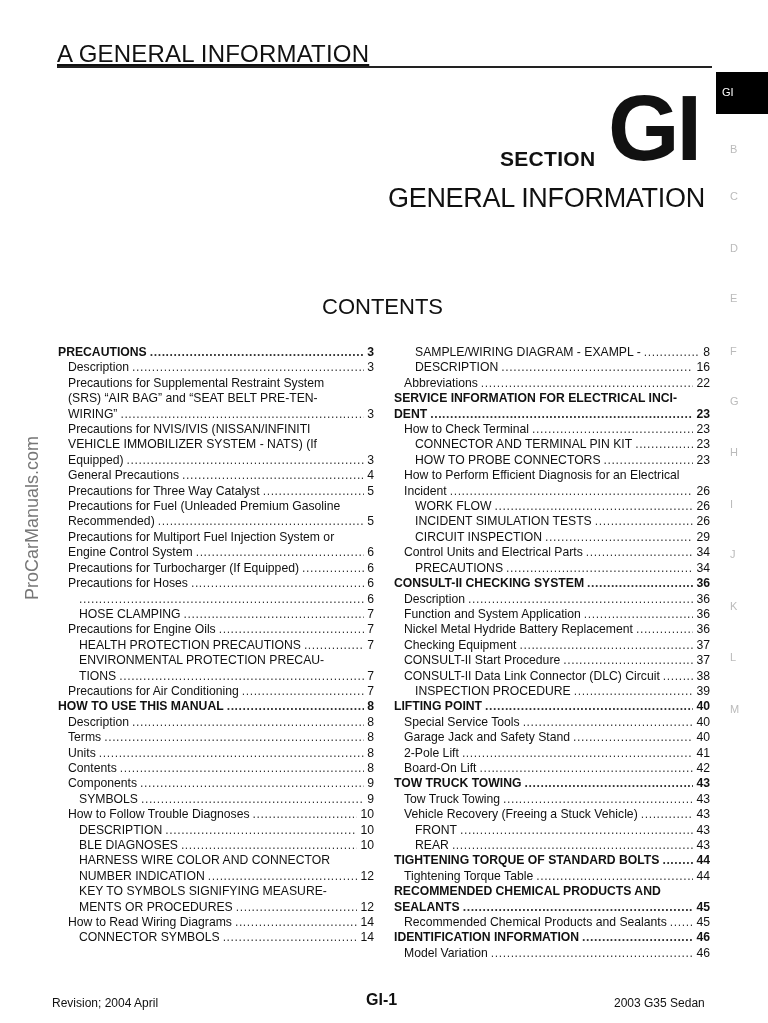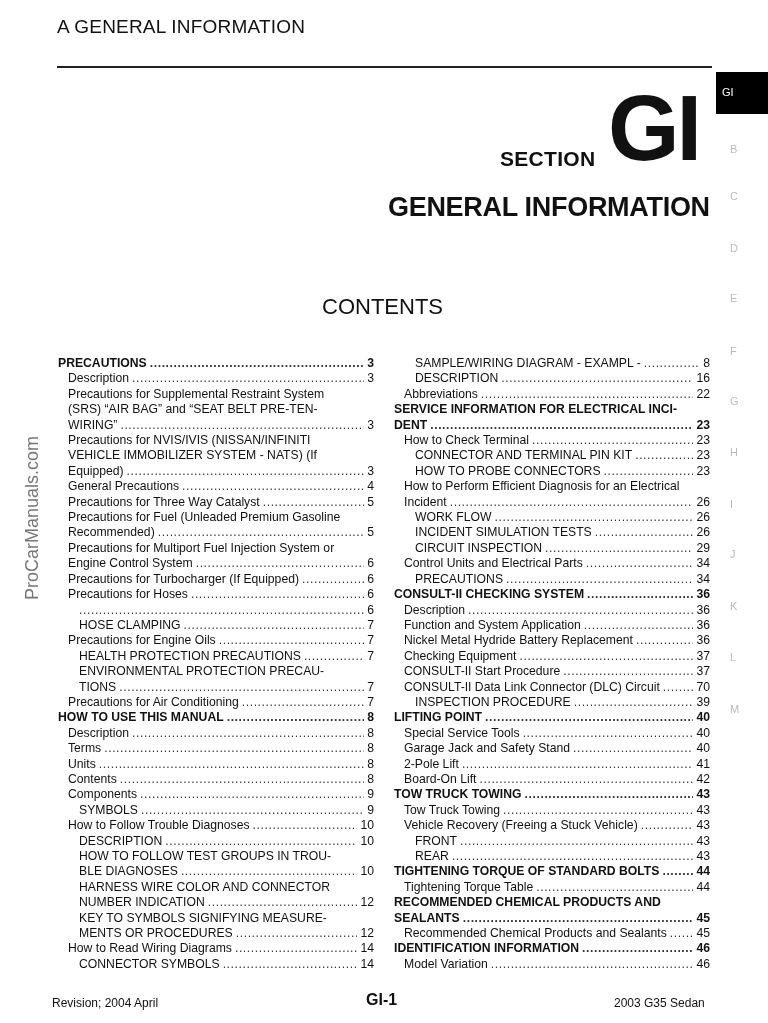--- a/index.html
+++ b/index.html
@@ -1,29 +1,29 @@
 <!DOCTYPE html>
 <html><head>
 <meta charset="utf-8">
 <style>
   html, body { margin:0; padding:0; background:#ffffff; }
   body { width:768px; height:1023px; position:relative; overflow:hidden;
          font-family:"Liberation Sans", sans-serif; color:#111; }
-  .header-title { position:absolute; left:57px; top:16px; font-size:19px; letter-spacing:0.2px; }
+  .header-title { position:absolute; left:57px; top:40px; font-size:24px; letter-spacing:0.2px;text-decoration:underline; }
   .header-rule { position:absolute; left:57px; top:66px; width:655px; height:2px; background:#222; }
   .gi-tab { position:absolute; left:716px; top:72px; width:52px; height:42px; background:#000; color:#fff; font-size:11px; }
   .gi-tab span { position:absolute; left:6px; top:14px; }
   .side-letter { position:absolute; left:730px; font-size:11px; color:#bbb; }
   .section-label { position:absolute; left:500px; top:147px; font-size:21px; font-weight:bold; letter-spacing:0.3px; }
   .section-code { position:absolute; left:608px; top:82px; font-size:92px; font-weight:bold; line-height:1; letter-spacing:-3px; }
-  .section-name { position:absolute; left:388px; top:192px; font-size:27px; letter-spacing:-0.3px;font-weight:bold; }
+  .section-name { position:absolute; left:388px; top:183px; font-size:27px; letter-spacing:-0.3px; }
   .contents-title { position:absolute; left:322px; top:294px; font-size:22px; }
   .watermark { position:absolute; left:22px; top:600px; transform-origin:left top; transform:rotate(-90deg);
                font-size:18px; color:#777; white-space:nowrap; }
-  .toc-col { position:absolute; top:345px; width:316px;margin-top:11px; }
+  .toc-col { position:absolute; top:345px; width:316px; }
   .toc-left { left:58px; }
   .toc-right { left:394px; }
   .entry { font-size:12.2px; line-height:15.4px; position:relative; }
   .entry.l0 { font-weight:bold; padding-left:0; }
   .entry.l1 { padding-left:10px; }
   .entry.l2 { padding-left:21px; }
   .entry .line { display:flex; align-items:baseline; }
   .entry .txt { white-space:nowrap; padding-right:3px; }
   .entry .dots { flex:1; overflow:hidden; white-space:nowrap; color:#333; letter-spacing:1px; }
   .entry .dots::after { content:". . . . . . . . . . . . . . . . . . . . . . . . . . . . . . . . . . . . . . . . . . . . . . . . . . . . . . . . . . . . . . . . . . . . . . . . . . . . . . . . . . . . ."; letter-spacing:-1.4px; }
@@ -255,23 +255,20 @@
     </div>
     <div class="entry l2">
       <div class="line">
         <span class="txt">DESCRIPTION</span>
         <span class="dots"></span>
         <span class="pg">10</span>
       </div>
     </div>
     <div class="entry l2">
       <div class="line">
-        <span class="txt">HOW TO FOLLOW TEST GROUPS IN TROU-</span>
-      </div>
-      <div class="line">
         <span class="txt">BLE DIAGNOSES</span>
         <span class="dots"></span>
         <span class="pg">10</span>
       </div>
     </div>
     <div class="entry l2">
       <div class="line">
         <span class="txt">HARNESS WIRE COLOR AND CONNECTOR</span>
       </div>
       <div class="line">
@@ -442,21 +439,21 @@
       <div class="line">
         <span class="txt">CONSULT-II Start Procedure</span>
         <span class="dots"></span>
         <span class="pg">37</span>
       </div>
     </div>
     <div class="entry l1">
       <div class="line">
         <span class="txt">CONSULT-II Data Link Connector (DLC) Circuit</span>
         <span class="dots"></span>
-        <span class="pg">70</span>
+        <span class="pg">38</span>
       </div>
     </div>
     <div class="entry l2">
       <div class="line">
         <span class="txt">INSPECTION PROCEDURE</span>
         <span class="dots"></span>
         <span class="pg">39</span>
       </div>
     </div>
     <div class="entry l0">

